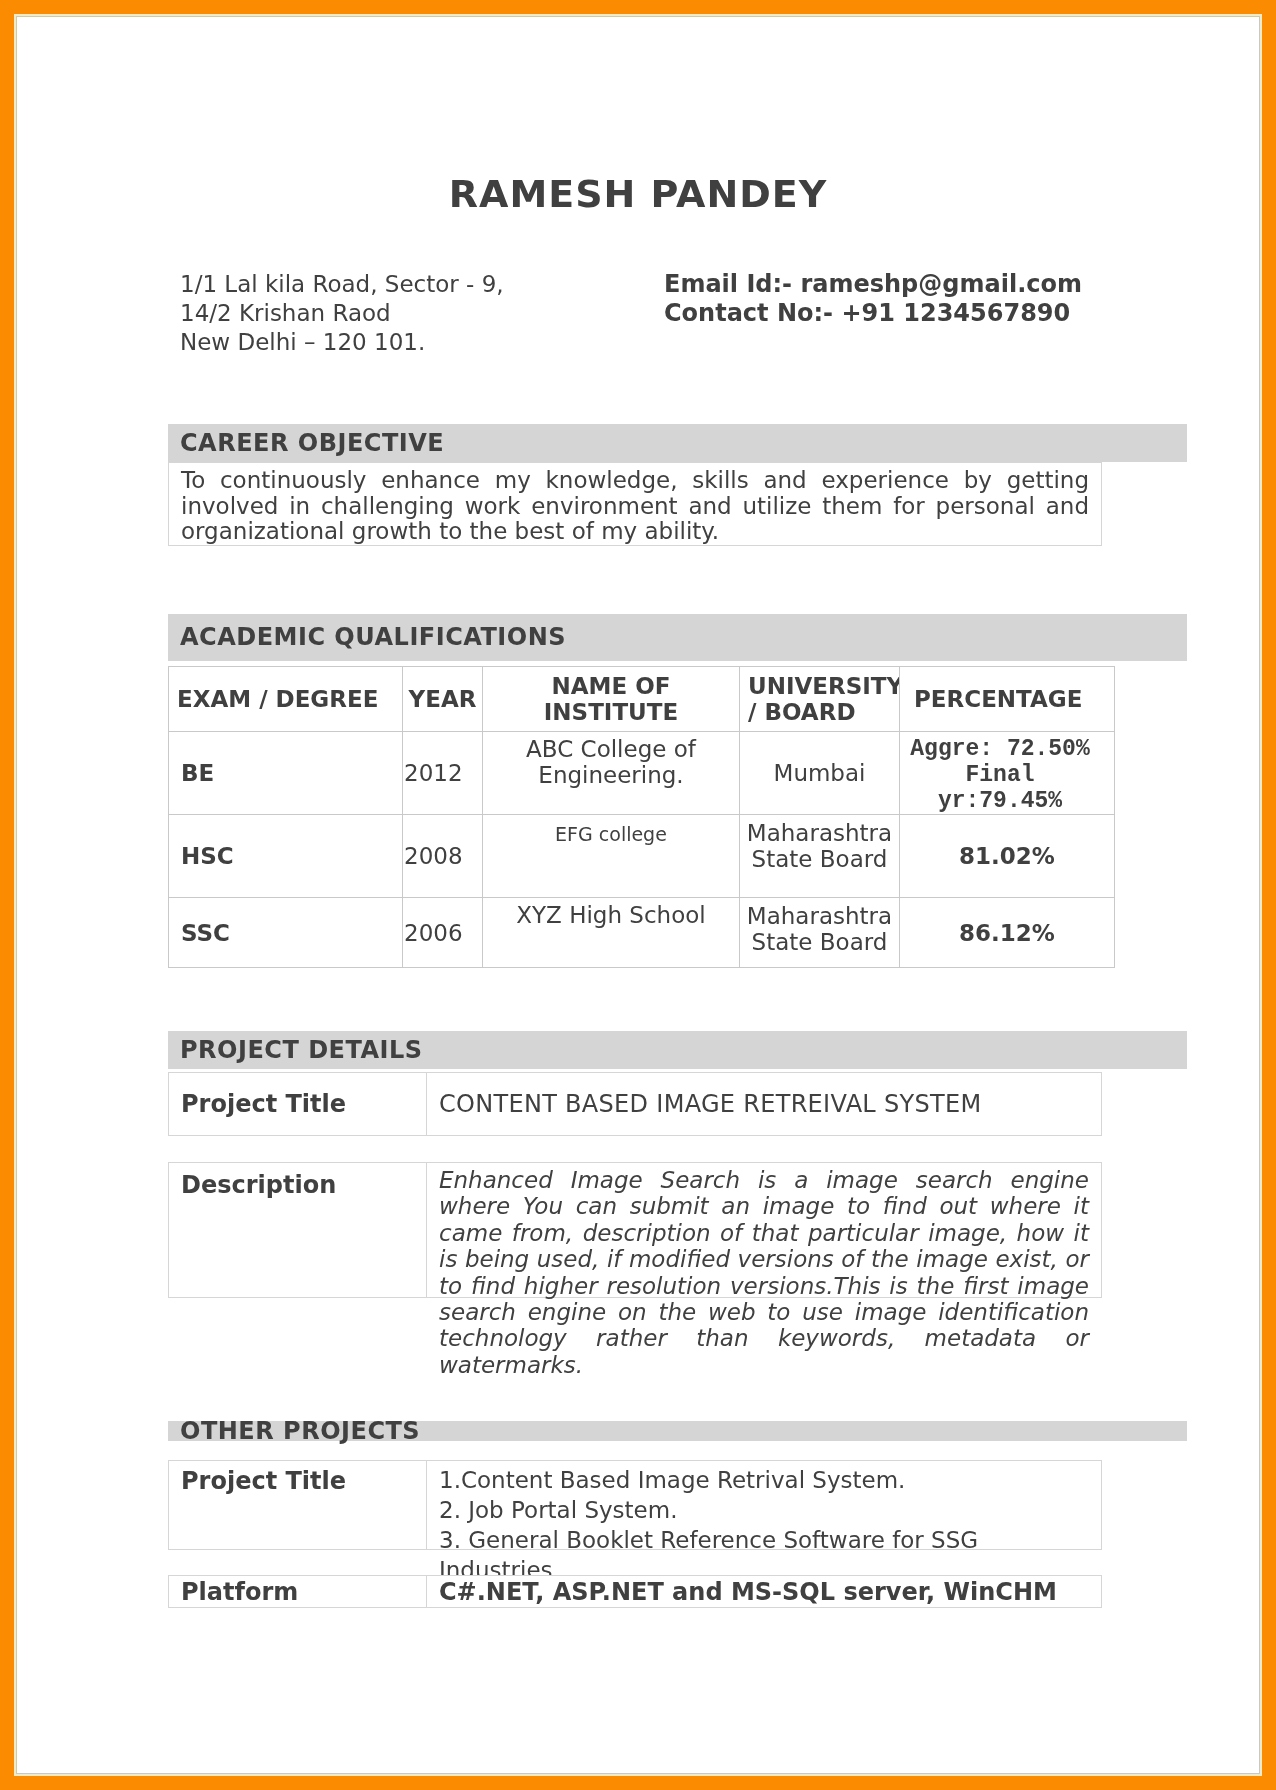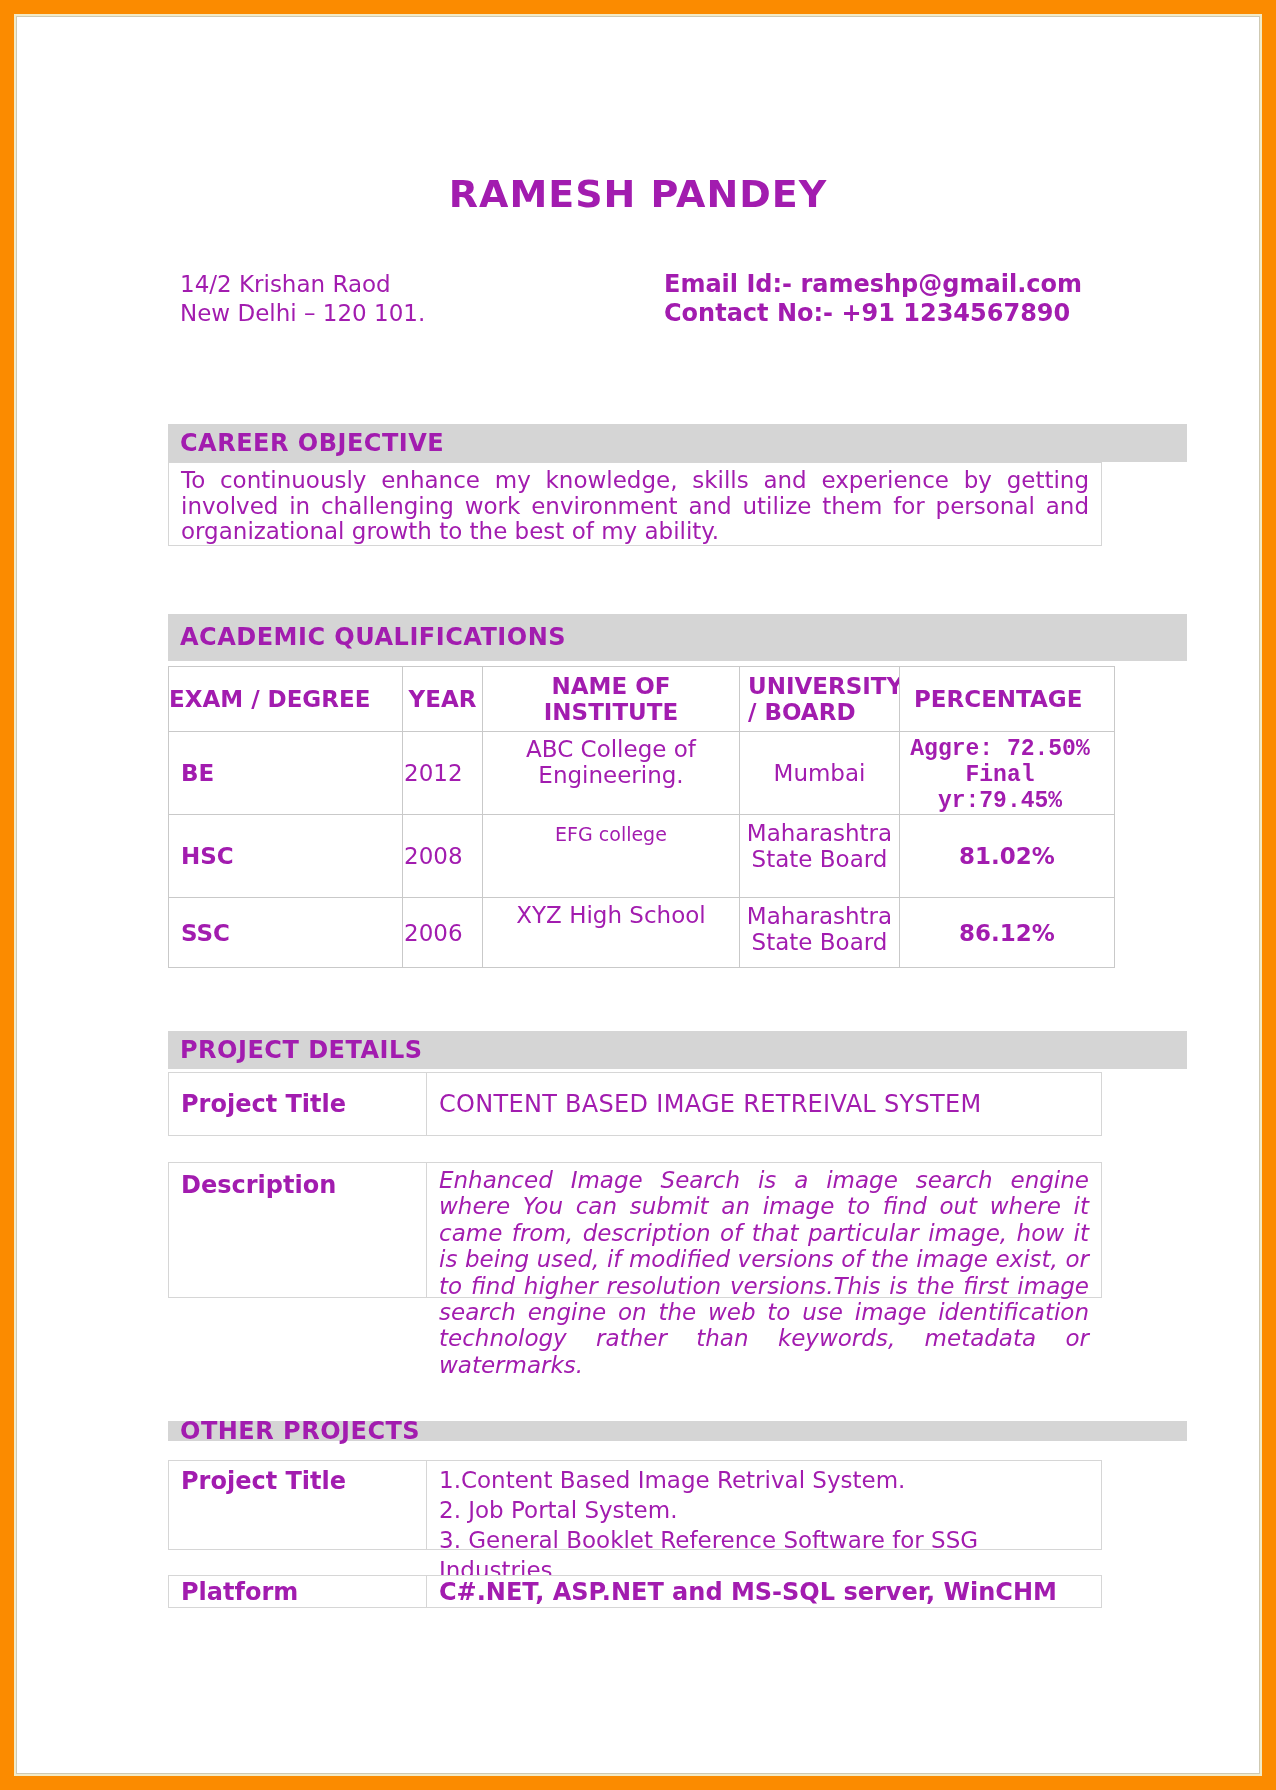--- a/index.html
+++ b/index.html
@@ -4,21 +4,21 @@
 <style>
   html,body{margin:0;padding:0;background:#fff;}
   .page{
     position:relative;
     width:1276px;height:1790px;
     box-sizing:border-box;
     background:#fff;
     border:14px solid #FB8B00;
     box-shadow: inset 0 0 0 2px #F2EBC8, inset 0 0 0 3px #CFC9B2;
     font-family:"DejaVu Sans","Liberation Sans",sans-serif;
-    color:#a21caf;
+    color:#404040;
     overflow:hidden;
   }
   .abs{position:absolute;}
   .name-title{
     left:0;right:0;top:158px;
     text-align:center;
     font-size:38px;font-weight:bold;letter-spacing:1px;
   }
   .addr{left:166px;top:256px;font-size:23px;line-height:29px;}
   .contact{left:650px;top:256px;font-size:24px;line-height:29px;font-weight:bold;}
@@ -45,21 +45,21 @@
     font-size:23px;overflow:hidden;
   }
   table.quals col.c1{width:234px;} table.quals col.c2{width:80px;}
   table.quals col.c3{width:257px;} table.quals col.c4{width:160px;}
   table.quals col.c5{width:215px;}
   table.quals thead tr{height:65px;}
   table.quals tbody tr:nth-child(1){height:73px;}
   table.quals tbody tr:nth-child(2){height:83px;}
   table.quals tbody tr:nth-child(3){height:70px;}
   table.quals th{font-weight:bold;vertical-align:middle;text-align:left;}
-  table.quals th:nth-child(1){padding-left:0;}
+  table.quals th:nth-child(1){padding-left:8px;}
   table.quals th:nth-child(2){text-align:center;}
   table.quals th:nth-child(3){text-align:center;}
   table.quals th:nth-child(4){padding-left:8px;}
   table.quals th:nth-child(5){padding-left:14px;}
   table.quals td:nth-child(1){font-weight:bold;padding-left:12px;vertical-align:middle;}
   table.quals td:nth-child(2){text-align:left;vertical-align:middle;margin-left:27px;}
   table.quals td:nth-child(3){text-align:center;vertical-align:top;padding-top:4px;}
   table.quals tbody tr:nth-child(2) td:nth-child(3){font-size:19px;padding-top:8px;}
   table.quals td:nth-child(4){text-align:center;vertical-align:top;padding-top:5px;}
   table.quals tbody tr:nth-child(1) td:nth-child(4){vertical-align:middle;padding-top:0;}
@@ -90,20 +90,21 @@
   .platform-row .lv-value{font-size:24px;font-weight:bold;}
 </style>
 </head>
 <body>
 
 <div class="page">
 
   <div class="abs name-title">RAMESH PANDEY</div>
 
   <div class="abs addr">
+    <div>1/1 Lal kila Road, Sector - 9,</div>
     <div>14/2 Krishan Raod</div>
     <div>New Delhi – 120 101.</div>
   </div>
 
   <div class="abs contact">
     <div>Email Id:- rameshp@gmail.com</div>
     <div>Contact No:- +91 1234567890</div>
   </div>
 
   <div class="abs bar" style="top:410px;">CAREER OBJECTIVE</div>

